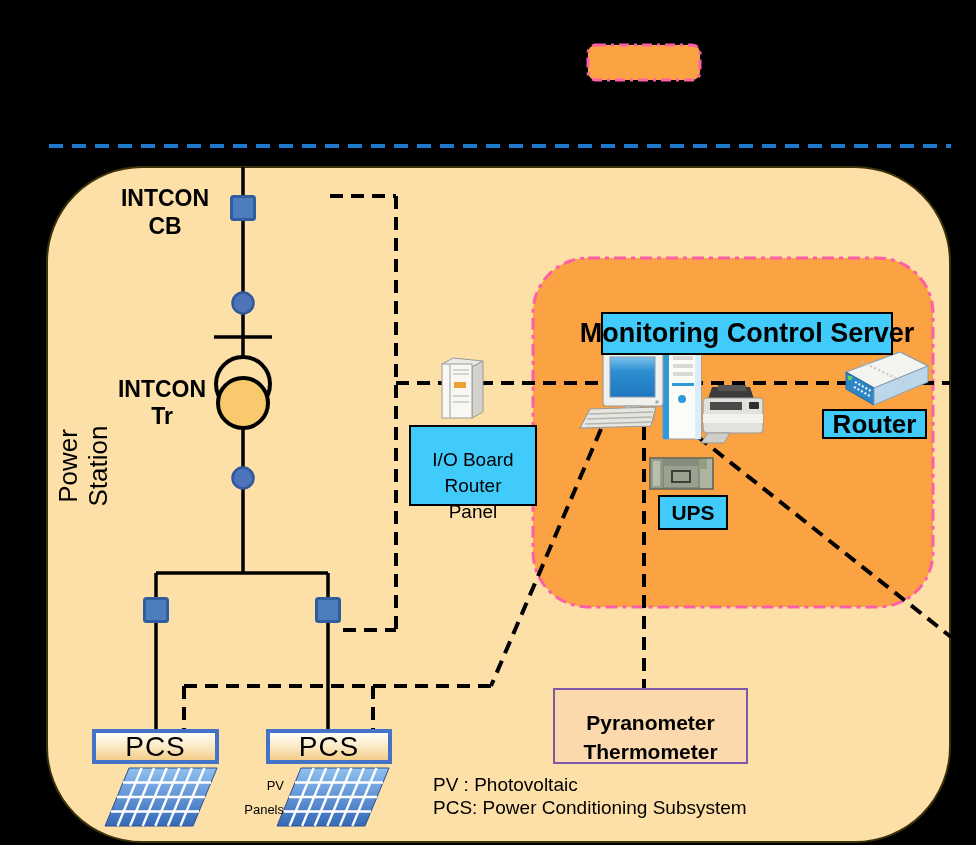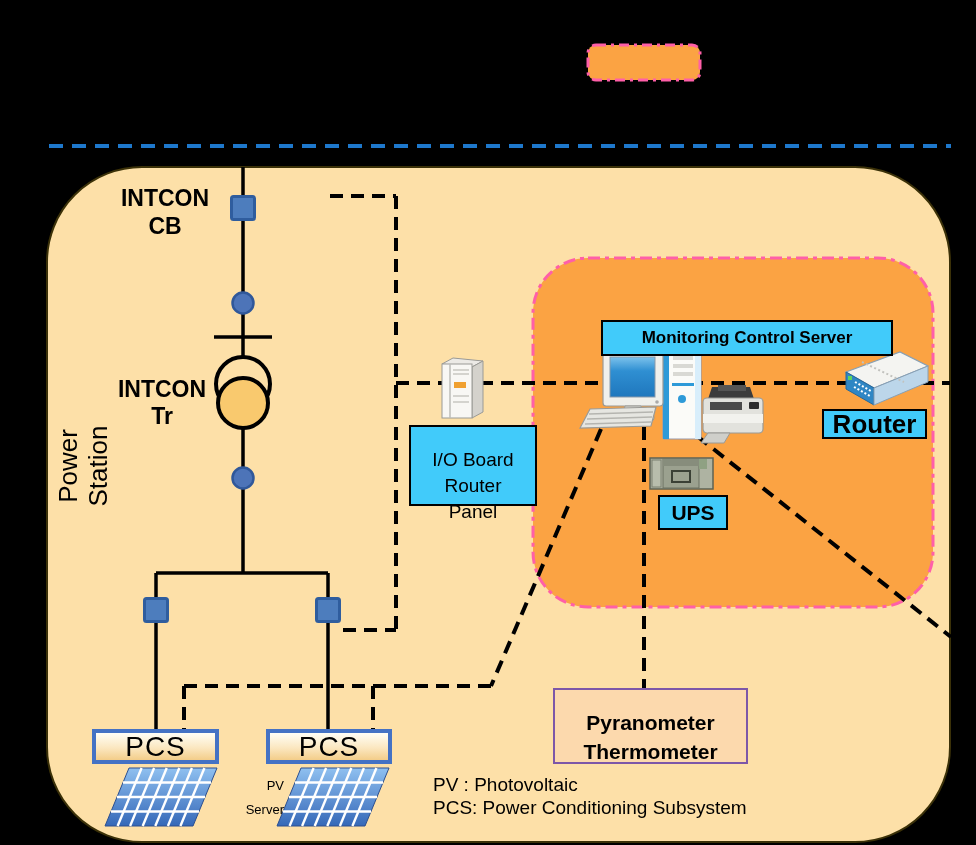--- a/index.html
+++ b/index.html
@@ -4,21 +4,21 @@
 <style>
   html,body{margin:0;padding:0;background:#000;}
   #canvas{position:relative;width:976px;height:845px;background:#000;overflow:hidden;
           font-family:"Liberation Sans","DejaVu Sans",sans-serif;color:#000;}
   #gfx{position:absolute;left:0;top:0;}
   .lbl{position:absolute;color:#000;}
   .cyanbox{position:absolute;background:#41cbfa;border:2px solid #000;display:flex;
            align-items:center;justify-content:center;font-weight:bold;color:#000;
            box-sizing:border-box;white-space:nowrap;}
   .stack span{display:block;}
-  #mcs-label{left:601px;top:320px;width:292px;height:36px;font-size:17px;}
+  #mcs-label{left:601px;top:312px;width:292px;height:43px;font-size:27px;}
   #router-label{left:822px;top:409px;width:105px;height:30px;font-size:26px;}
   #ups-label{left:658px;top:495px;width:70px;height:35px;font-size:21px;}
   #io-label{left:409px;top:425px;width:128px;height:81px;background:#41cbfa;
             border:2px solid #000;box-sizing:border-box;text-align:center;
             font-size:19px;line-height:26px;padding-top:20px;font-weight:400;}
   #pyr-box{left:553px;top:688px;width:195px;height:76px;background:#fcd9ad;
            border:2px solid #7d57a8;box-sizing:border-box;text-align:center;
            font-size:21px;line-height:29px;padding-top:18px;font-weight:600;}
   #intcon-cb{left:105px;top:184px;width:120px;text-align:center;font-weight:bold;
              font-size:23px;line-height:28px;}
@@ -204,21 +204,21 @@
     <span>Pyranometer</span>
     <span>Thermometer</span>
   </div>
 
   <div class="pcsbox" id="pcs-left">PCS</div>
 
   <div class="pcsbox" id="pcs-right">PCS</div>
 
   <div class="lbl stack" id="pv-label">
     <span>PV</span>
-    <span>Server</span>
+    <span>Panels</span>
   </div>
 
   <div class="lbl stack" id="abbrev">
     <span>PV : Photovoltaic</span>
     <span>PCS: Power Conditioning Subsystem</span>
   </div>
 
 </div>
 
 </body></html>

